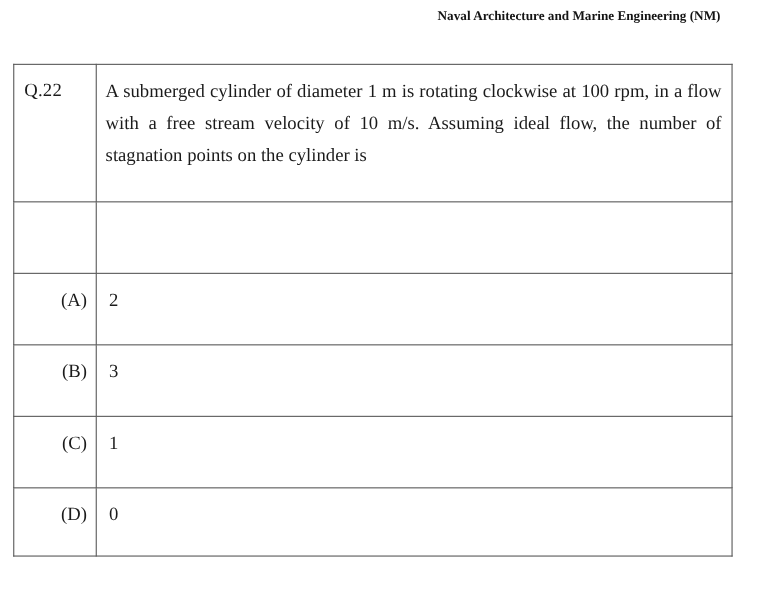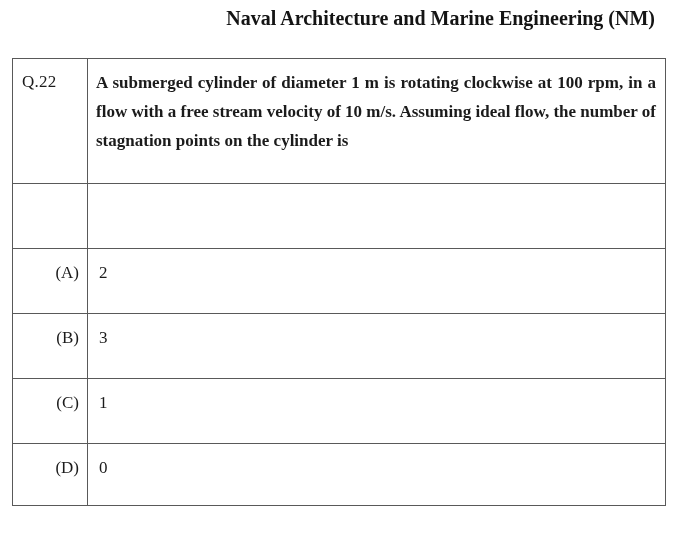--- a/index.html
+++ b/index.html
@@ -81,21 +81,21 @@
     letter-spacing: 1px;
     color: #2f2f2f;
     white-space: nowrap;
   }
   .paper-title {
     position: absolute;
     top: 7px;
     right: 45px;
     font-family: "Liberation Serif", serif;
     font-weight: 700;
-    font-size: 20px;
+    font-size: 12px;
     color: #141414;
     white-space: nowrap;
   }
 
   
   .qtable {
     position: absolute;
     left: 12px;
     top: 58px;
     width: 653px;
@@ -117,21 +117,20 @@
   .row-option.last td { height: 62px; }
 
   td.qnum {
     padding: 13px 4px 0 9px;
     letter-spacing: 0.2px;
   }
   td.qtext {
     padding: 9px 9px 0 8px;
     line-height: 29px;
     text-align: justify;
-    font-weight: bold;
   }
   td.olabel {
     text-align: right;
     padding: 14px 8px 0 0;
   }
   td.ovalue {
     padding: 14px 0 0 11px;
   }
 </style>
 </head>

